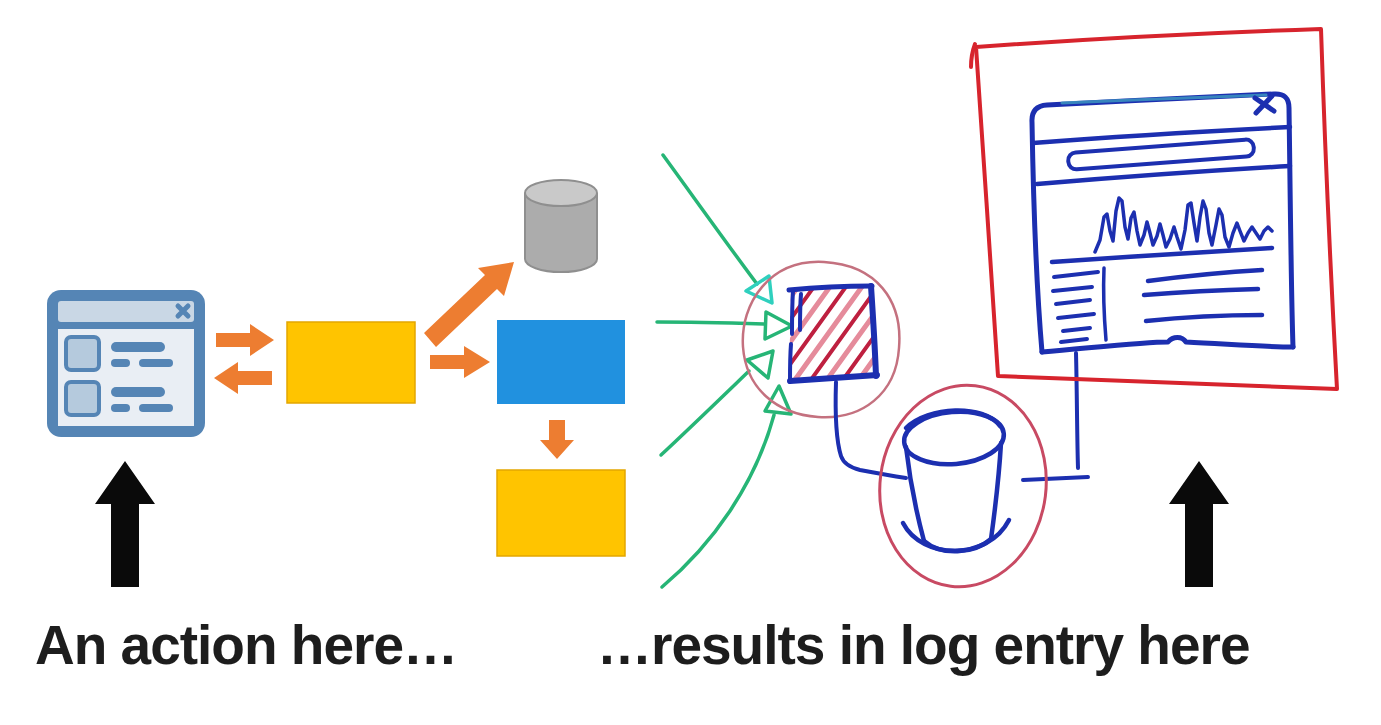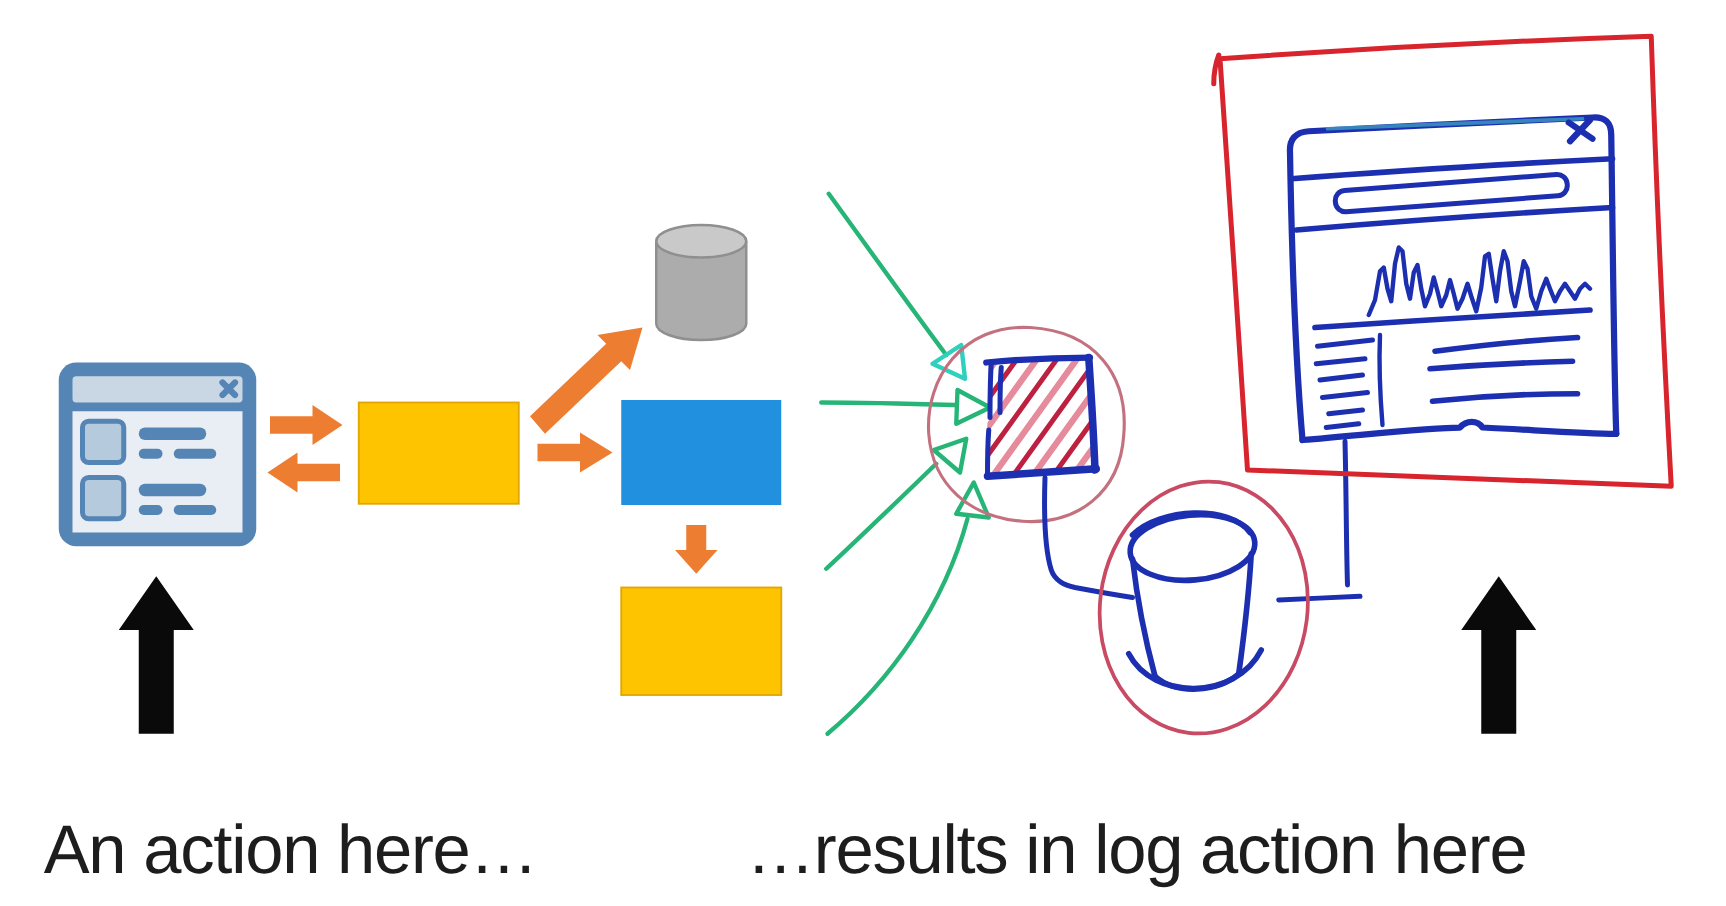--- a/index.html
+++ b/index.html
@@ -1,18 +1,18 @@
 <!DOCTYPE html>
 <html style="--background: #FFFFFF; --text: #1D1D1D; --orange-arrow: #ED7D31; --gold-box: #FFC400; --gold-edge: #E3A600; --blue-box: #2191DF; --black-arrow: #0A0A0A; --steel-blue: #5585B5; --icon-title-fill: #C9D7E5; --icon-content-fill: #E9EEF4; --icon-square-fill: #B5CADD; --gray-cylinder: #ACACAC; --gray-cylinder-top: #C9C9C9; --gray-cylinder-edge: #8F8F8F; --green-arrow: #26B576; --teal-arrowhead: #2FD0BE; --sketch-blue: #1C2FB0; --sketch-teal: #3E9BC0; --sketch-red: #D7242D; --sketch-pink: #C4717F; --sketch-rose: #C84A63; --hatch-crimson: #BE2040; --hatch-pink: #E58B9B;"><head>
 <meta charset="utf-8">
 <style>
   html,body{margin:0;padding:0;background:#fff;}
   .canvas{position:relative;width:1381px;height:725px;background:var(--background,#fff);overflow:hidden;font-family:"Liberation Sans",sans-serif;}
   .diagram-svg{position:absolute;left:0;top:0;}
-  .caption{position:absolute;top:652px;font-size:55px;font-weight:400;color:var(--text,#1d1d1d);letter-spacing:-1px;white-space:nowrap;line-height:1;}
+  .caption{position:absolute;top:618px;font-size:55px;font-weight:700;color:var(--text,#1d1d1d);letter-spacing:-1px;white-space:nowrap;line-height:1;}
   #cap-left{left:35px;}
   #cap-right{left:597px;}
 
   
   .oa{fill:var(--orange-arrow);}
   .gold{fill:var(--gold-box);stroke:var(--gold-edge);stroke-width:1.5;}
   .bluebox{fill:var(--blue-box);}
   .blk{fill:var(--black-arrow);}
   .steel{fill:var(--steel-blue);}
   .icon-title{fill:var(--icon-title-fill);}
@@ -163,14 +163,14 @@
         <path class="sb" d="M1144,295 C1182,292 1222,290 1258,289" stroke-width="4.5"></path>
         <path class="sb" d="M1146,321 C1184,317 1224,315 1262,315" stroke-width="4.5"></path>
       </g>
     </g>
 
     <polygon class="blk" points="111,587 111,504 95,504 125,461 155,504 139,504 139,587"></polygon>
     <polygon class="blk" points="1185,587 1185,504 1169,504 1199,461 1229,504 1213,504 1213,587"></polygon>
   </svg>
 
   <div class="caption" id="cap-left">An action here…</div>
-  <div class="caption" id="cap-right">…results in log action here</div>
+  <div class="caption" id="cap-right">…results in log entry here</div>
 </div>
 
 </body></html>

